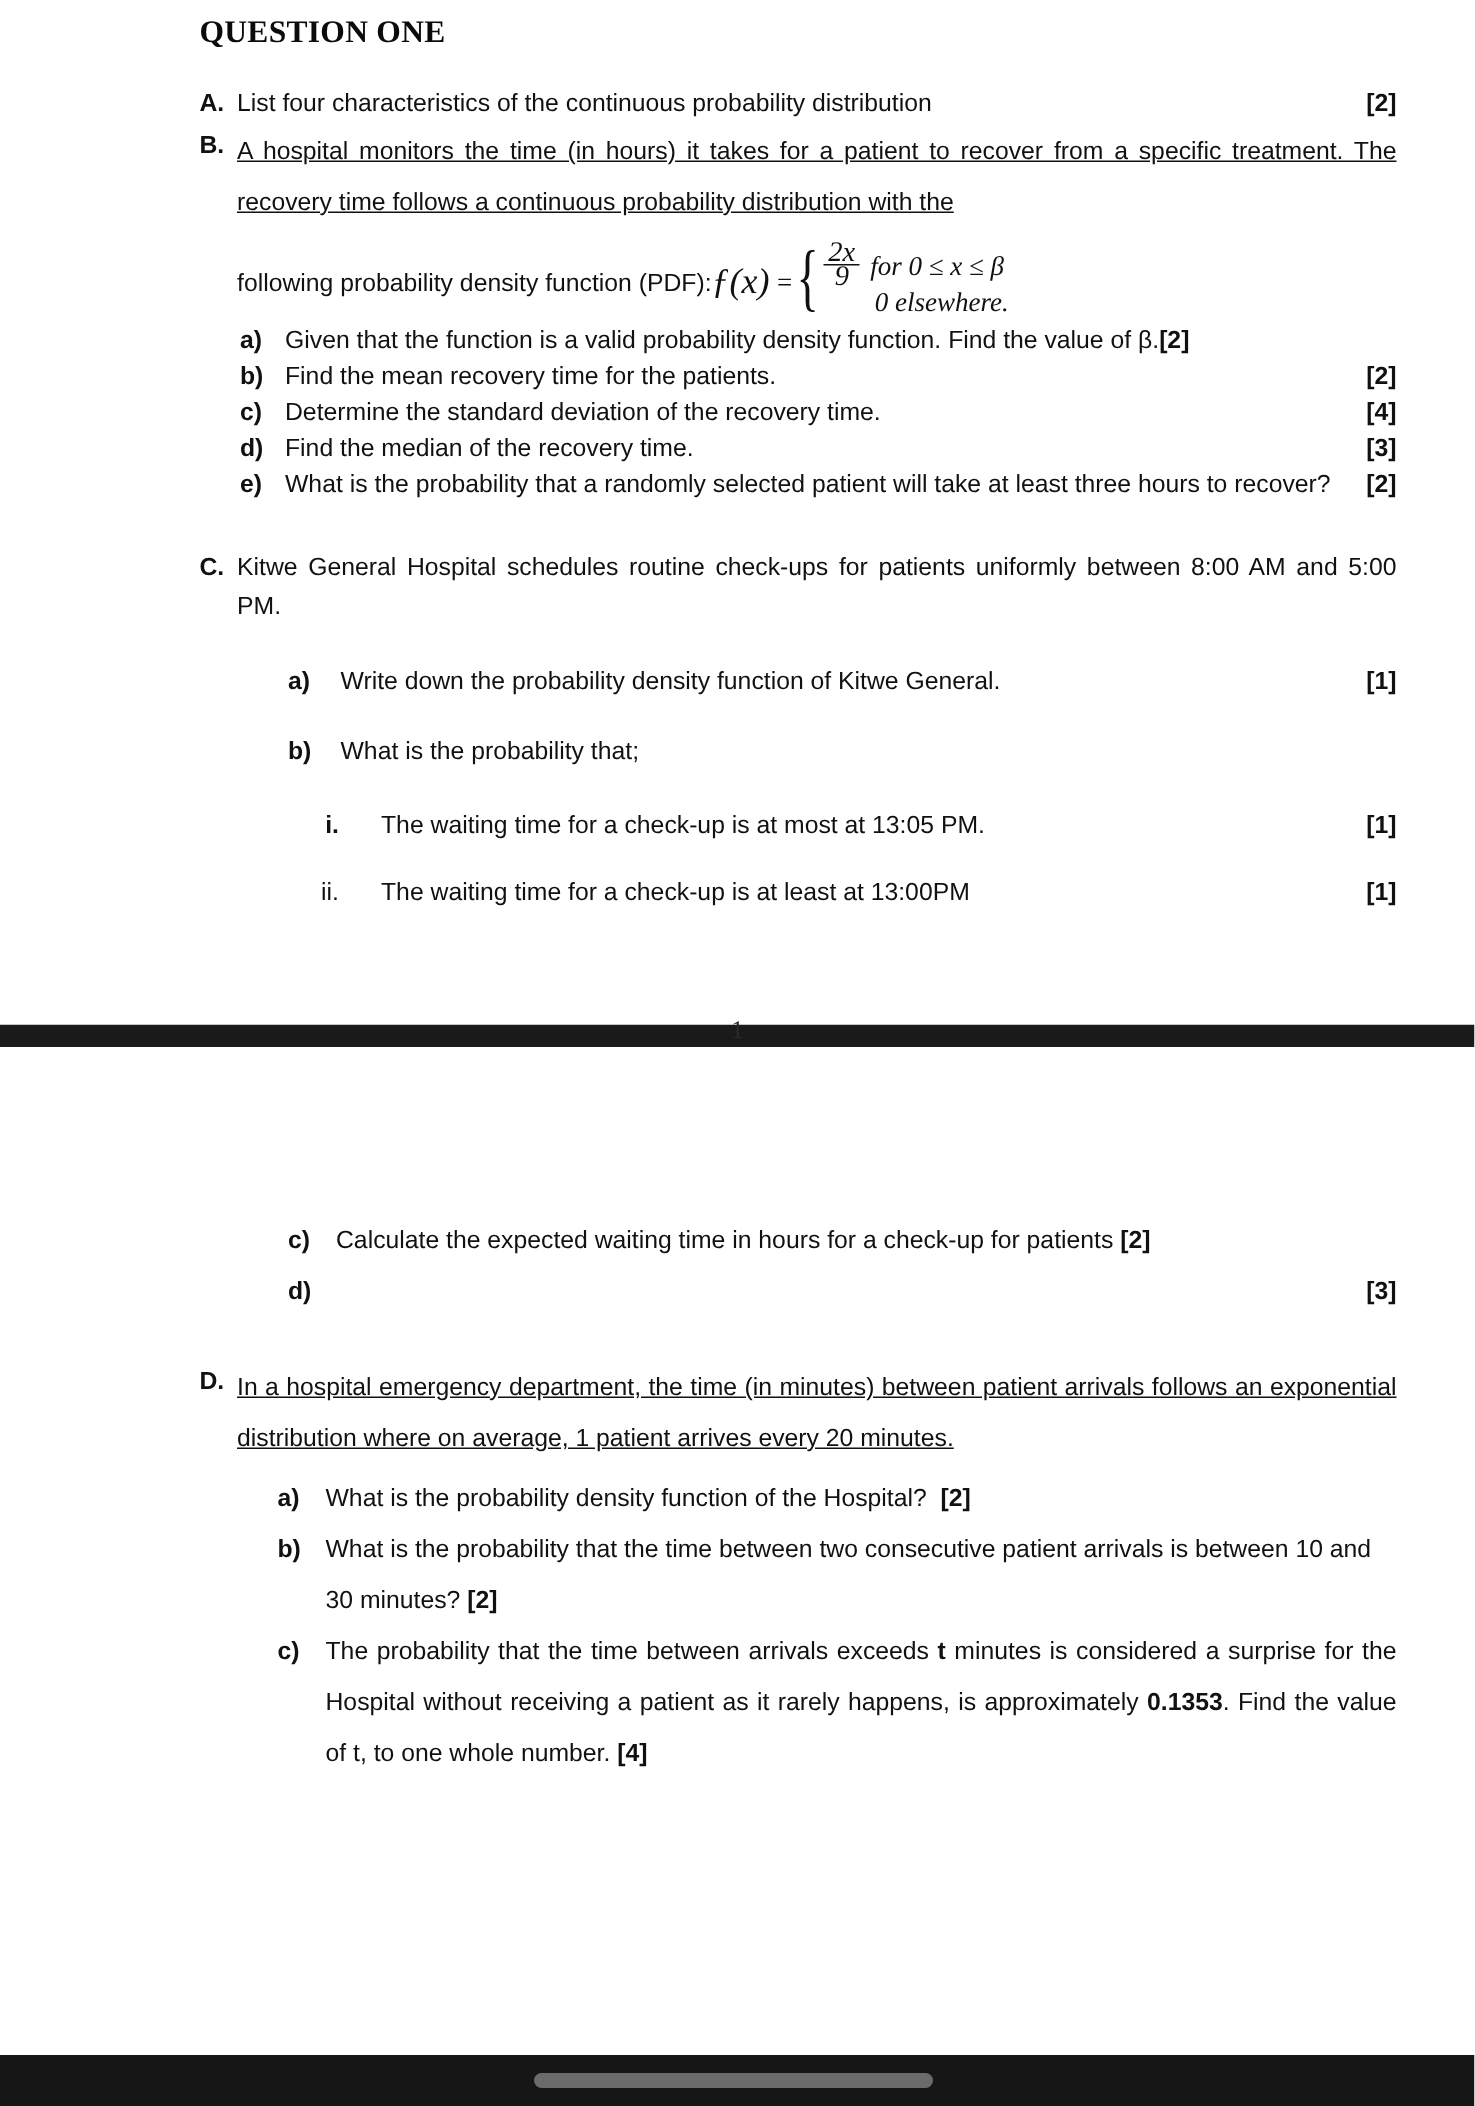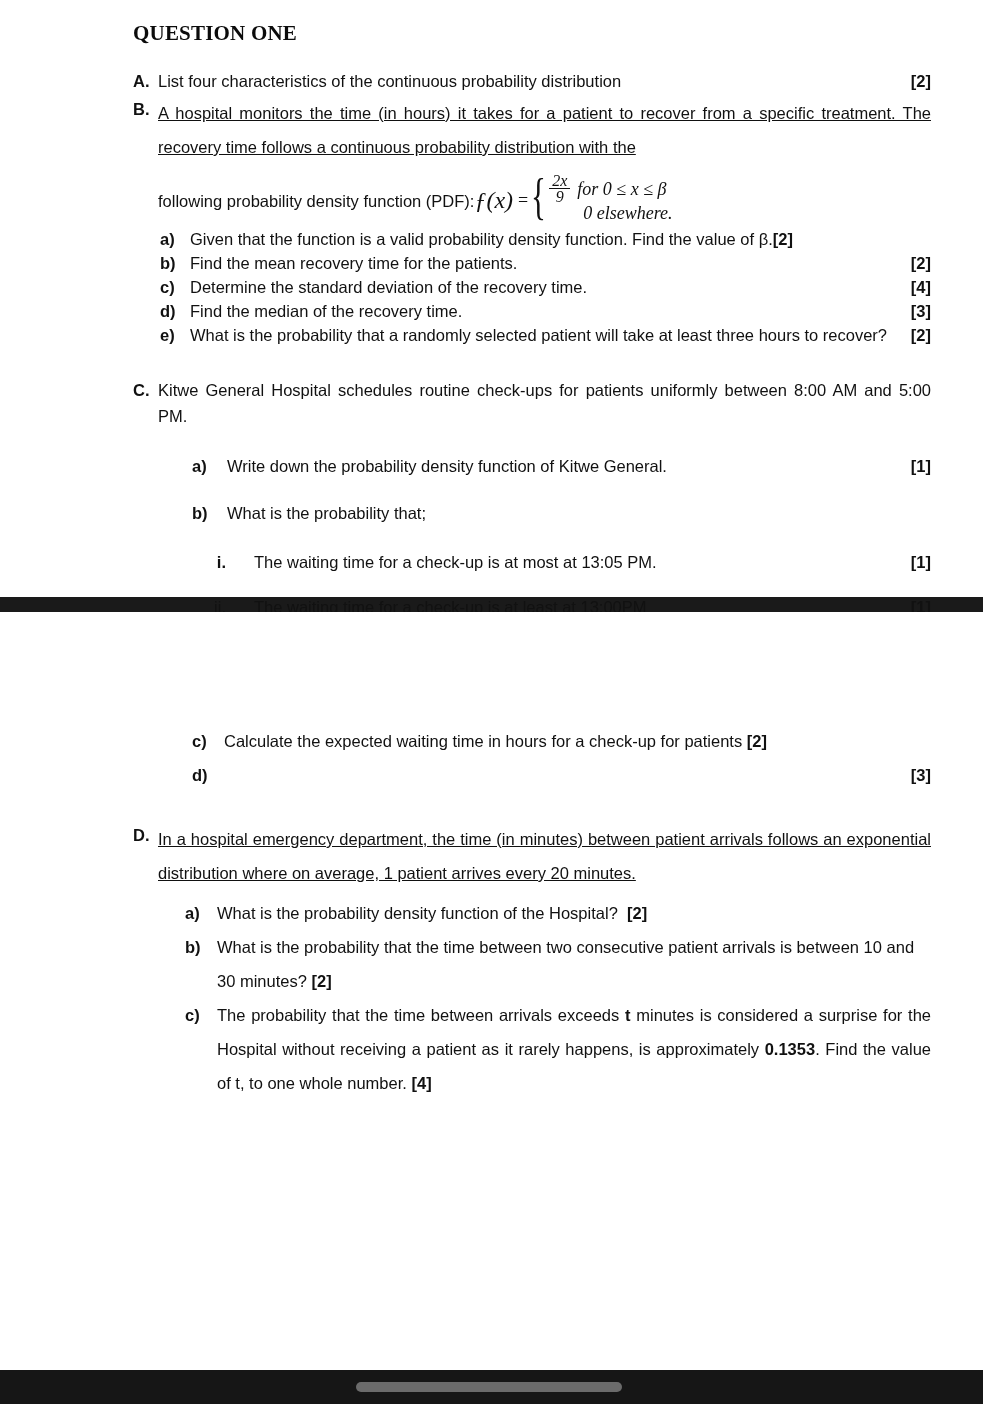--- a/index.html
+++ b/index.html
@@ -16,21 +16,21 @@
     overflow: hidden;
     position: relative;
   }
 
   
   .page {
     position: relative;
     background: #ffffff;
     box-sizing: border-box;
   }
-  .page-one { padding: 16px 0 0 0; height: 597px; }
+  .page-one { padding: 4px 0 0 0; height: 683px; }
   .page-two { height: 562px; }
 
   .page-break {
     height: 15px;
     background: #1a1a1a;
     width: 100%;
   }
 
   
   .doc-title {
@@ -214,21 +214,21 @@
     align-items: center;
     line-height: 20px;
     white-space: nowrap;
   }
   .case-row.second { justify-content: flex-start; padding-left: 34px; }
   .frac {
     display: inline-flex;
     flex-direction: column;
     align-items: center;
     vertical-align: middle;
-    font-size: 16px;
+    font-size: 19px;
     line-height: 13px;
     margin-right: 7px;
     text-align: right;
   }
   .frac .num { padding: 0 3px 1px 3px; }
   .frac .bar {
     width: 100%;
     height: 1.3px;
     background: #111;
   }

